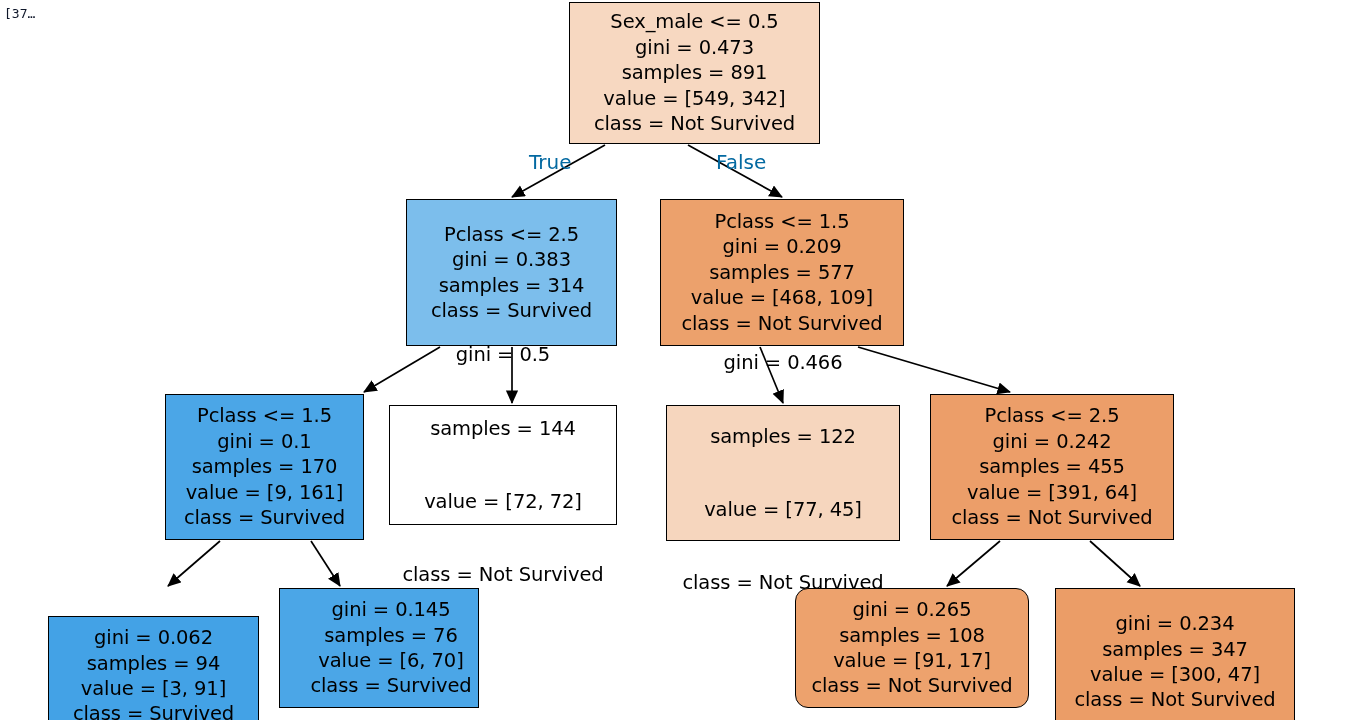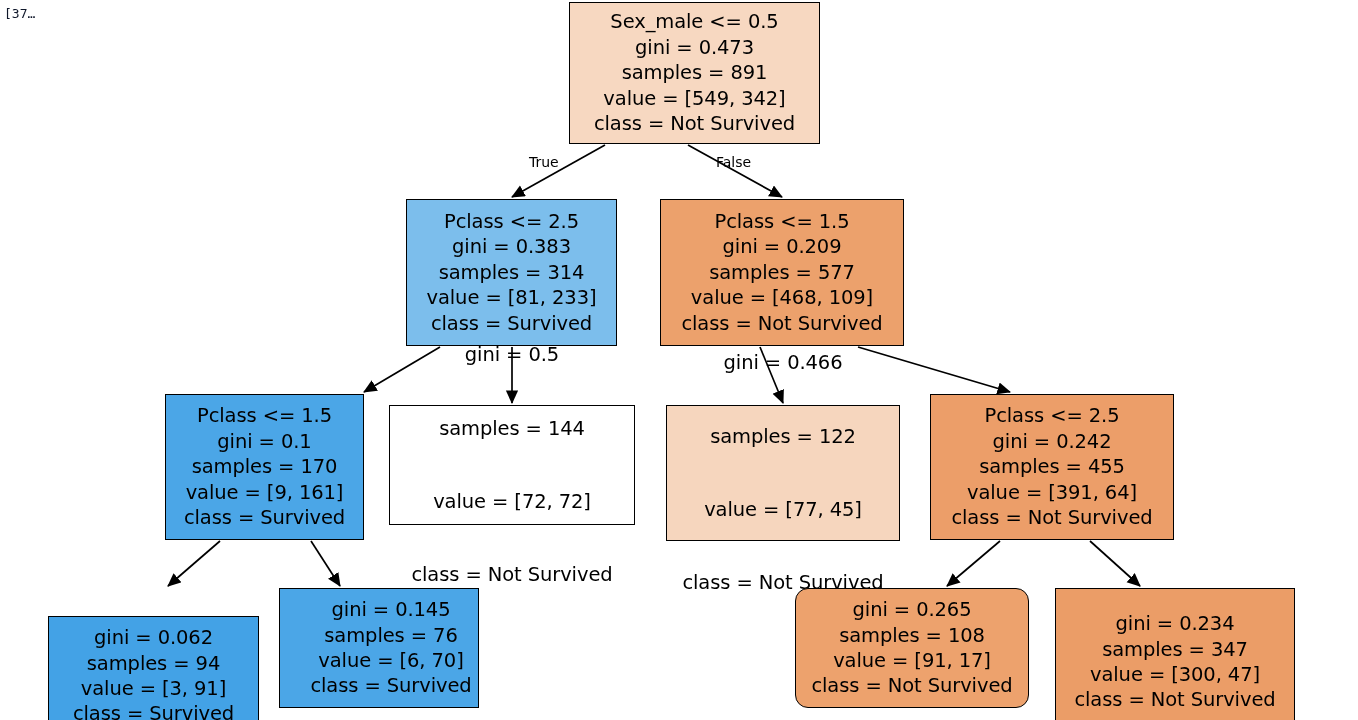--- a/index.html
+++ b/index.html
@@ -38,23 +38,23 @@
     line-height: 25.4px;
     letter-spacing: -0.1px;
     white-space: nowrap;
   }
   .node .line {
     display: block;
   }
   .edge-label {
     position: absolute;
     font-family: "DejaVu Sans", "Liberation Sans", sans-serif;
-    font-size: 14px;
+    font-size: 20px;
     line-height: 22px;
-    color: #000000;
+    color: #0369a1;
     white-space: nowrap;
   }
   #out-marker {
     position: absolute;
     left: 4px;
     top: 6px;
     font-family: "DejaVu Sans Mono", "Liberation Mono", monospace;
     font-size: 13px;
     line-height: 15px;
     color: #0f172a;
@@ -93,38 +93,37 @@
         <span class="line">Sex_male &lt;= 0.5</span>
         <span class="line">gini = 0.473</span>
         <span class="line">samples = 891</span>
         <span class="line">value = [549, 342]</span>
         <span class="line">class = Not Survived</span>
       </div>
       <div class="node" style="left: 406px; top: 199px; width: 211px; height: 147px; background: rgb(124, 190, 236);">
         <span class="line">Pclass &lt;= 2.5</span>
         <span class="line">gini = 0.383</span>
         <span class="line">samples = 314</span>
-        <span class="line">value = [81, 233]</span>
         <span class="line">class = Survived</span>
       </div>
       <div class="node" style="left: 660px; top: 199px; width: 244px; height: 147px; background: rgb(236, 161, 108);">
         <span class="line">Pclass &lt;= 1.5</span>
         <span class="line">gini = 0.209</span>
         <span class="line">samples = 577</span>
         <span class="line">value = [468, 109]</span>
         <span class="line">class = Not Survived</span>
       </div>
       <div class="node" style="left: 165px; top: 394px; width: 199px; height: 146px; background: rgb(75, 166, 231);">
         <span class="line">Pclass &lt;= 1.5</span>
         <span class="line">gini = 0.1</span>
         <span class="line">samples = 170</span>
         <span class="line">value = [9, 161]</span>
         <span class="line">class = Survived</span>
       </div>
-      <div class="node" style="left: 389px; top: 405px; width: 246px; height: 120px; background: rgb(255, 255, 255); gap: 48px;">
+      <div class="node" style="left: 389px; top: 405px; width: 228px; height: 120px; background: rgb(255, 255, 255); gap: 48px;">
         <span class="line">gini = 0.5</span>
         <span class="line">samples = 144</span>
         <span class="line">value = [72, 72]</span>
         <span class="line">class = Not Survived</span>
       </div>
       <div class="node" style="left: 666px; top: 405px; width: 234px; height: 136px; background: rgb(246, 214, 190); gap: 48px;">
         <span class="line">gini = 0.466</span>
         <span class="line">samples = 122</span>
         <span class="line">value = [77, 45]</span>
         <span class="line">class = Not Survived</span>

